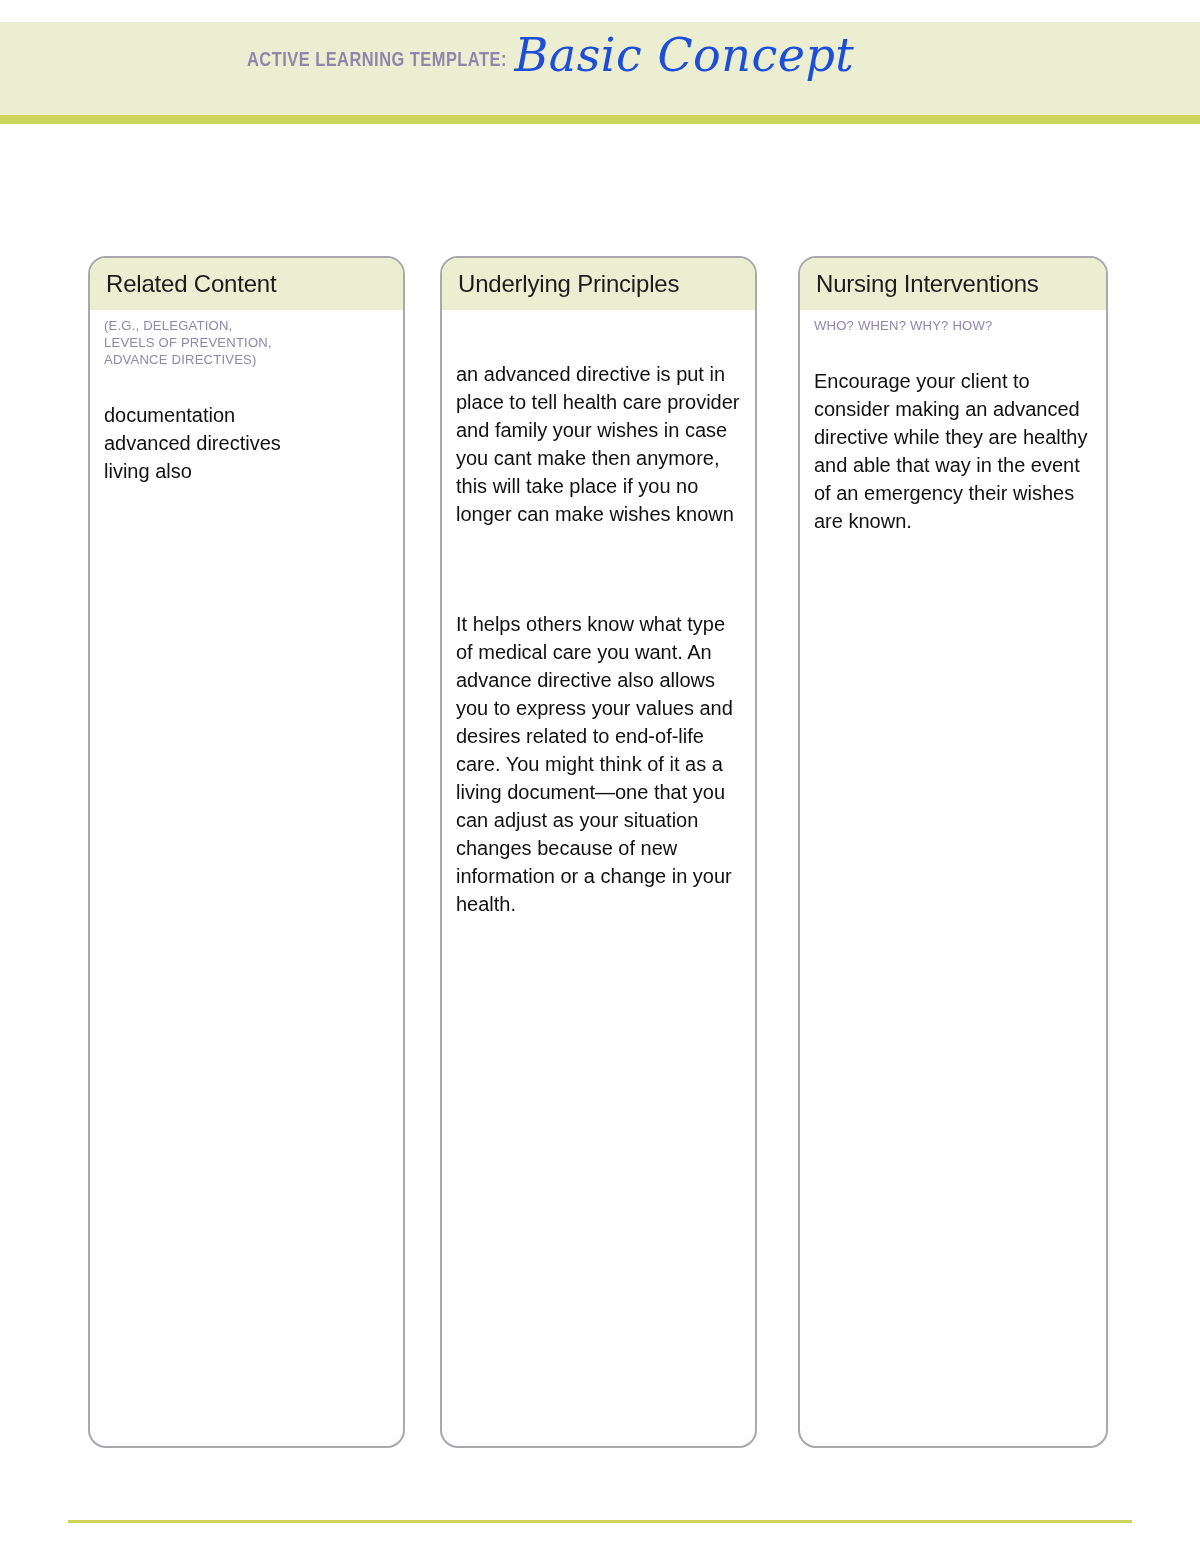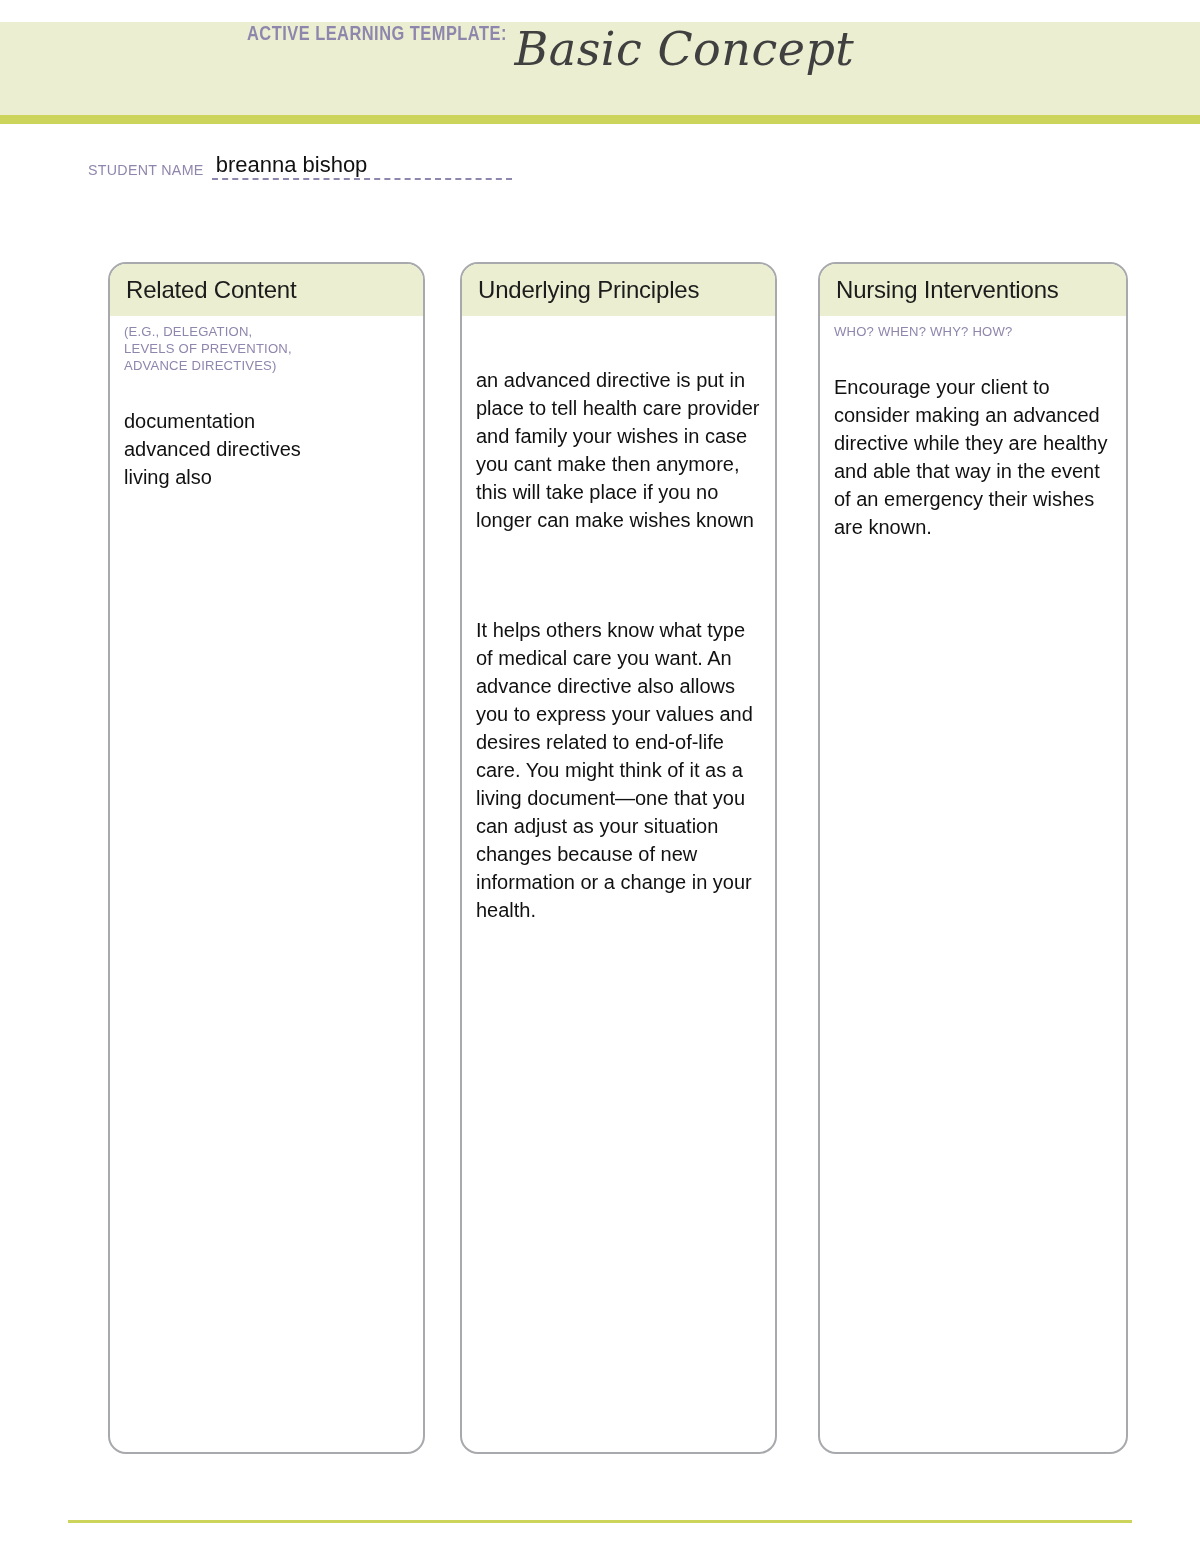--- a/index.html
+++ b/index.html
@@ -29,21 +29,21 @@
     width: 1200px;
     height: 9px;
     background: #cdd45c;
   }
   .banner-inner {
     position: absolute;
     left: 0; top: 22px;
     width: 1044px;
     height: 93px;
     display: flex;
-    align-items: flex-start;
+    align-items: center;
     justify-content: center;
     padding-bottom: 12px;
     box-sizing: border-box;
   }
   .banner-kicker {
     font-family: "Liberation Sans", sans-serif;
     font-size: 20px;
     font-weight: bold;
     letter-spacing: 0.6px;
     color: #8f86ad;
@@ -51,21 +51,21 @@
     transform: scaleX(0.82);
     transform-origin: right bottom;
     margin-right: 8px;
     margin-bottom: 6px;
     white-space: nowrap;
   }
   .banner-title {
     font-family: "DejaVu Serif", serif;
     font-style: italic;
     font-size: 46px;
-    color: #404040;
+    color: #1d4ed8;
     letter-spacing: 0.5px;
     white-space: nowrap;
     margin-bottom: 16px;
   }
 
   
   .fields {
     position: absolute;
     left: 88px; top: 150px;
     width: 1016px;
@@ -106,24 +106,23 @@
     white-space: nowrap;
     line-height: 1;
   }
   .blank.long .blank-value { left: 0px; bottom: 1px; }
   .spacer-gap { width: 42px; }
 
   
   .columns {
     position: absolute;
     left: 88px;
-    top: 262px;
+    top: 256px;
     width: 1020px;
     height: 1192px;
-    margin-left: 20px;
   }
   .col {
     position: absolute;
     top: 0;
     height: 1192px;
     border: 2px solid #a7a9ac;
     border-radius: 18px;
     background: #ffffff;
     box-sizing: border-box;
     overflow: hidden;
@@ -226,26 +225,20 @@
 
 <div class="banner"></div>
 <div class="banner-rule"></div>
 <div class="banner-inner">
   <div class="banner-kicker">Active Learning Template:</div>
   <div class="banner-title">Basic Concept</div>
 </div>
 
 <div class="fields">
 
-  <div class="field-row">
-    <span class="field-label">Student Name</span>
-    <span class="blank short">
-      <span class="blank-value">breanna bishop</span>
-    </span>
-  </div>
 
 
 </div>
 
 <div class="columns">
 
   <div class="col col-1">
     <div class="col-head">
       <span class="col-head-text">Related Content</span>
     </div>

